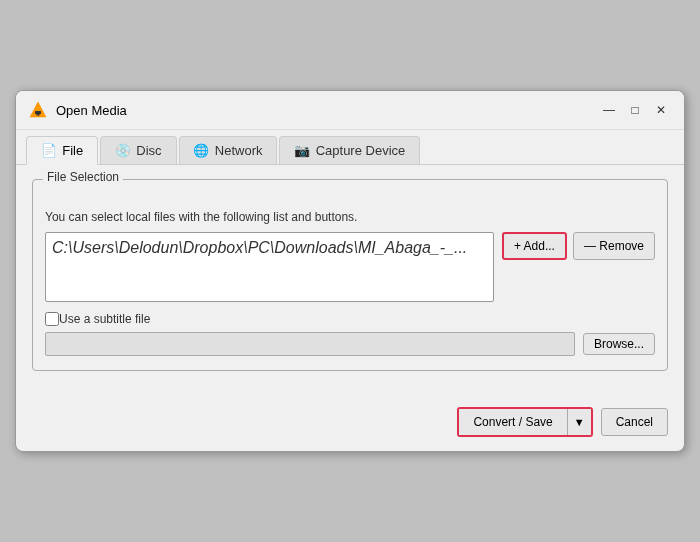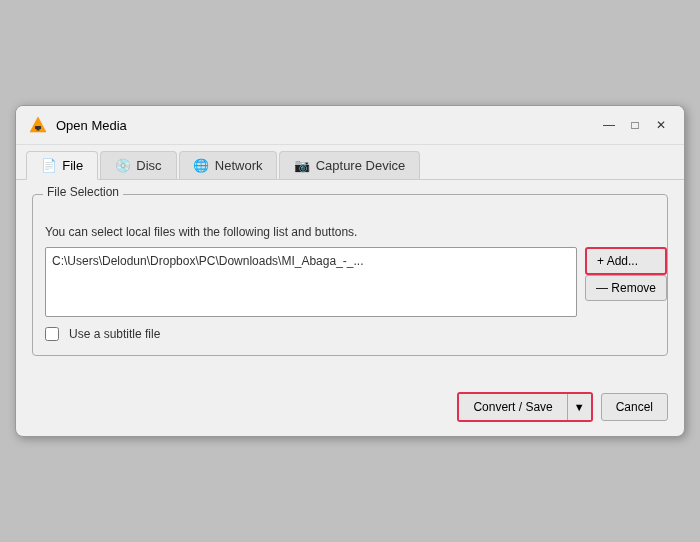--- a/index.html
+++ b/index.html
@@ -90,21 +90,21 @@
     }
     .tab-icon {
       font-size: 13px;
     }
     .content {
       padding: 14px 16px;
     }
     .section-box {
       border: 1px solid #aaa;
       border-radius: 4px;
-      padding: 10px 0 14px 12px;
+      padding: 10px 12px 14px 12px;
       position: relative;
       margin-bottom: 12px;
     }
     .section-label {
       position: absolute;
       top: -10px;
       left: 10px;
       background: #f0f0f0;
       padding: 0 4px;
       font-size: 12px;
@@ -120,31 +120,32 @@
       display: flex;
       gap: 8px;
       align-items: flex-start;
     }
     .file-list-box {
       flex: 1;
       border: 1px solid #999;
       background: #fff;
       min-height: 70px;
       padding: 4px;
-      font-size: 12px;
+      font-size: 16px;
       color: #333;
       border-radius: 2px;
+      font-style: italic;
     }
     .file-list-item {
       padding: 2px;
     }
     .file-buttons {
       display: flex;
-      flex-direction: column;
-      gap: 0;
+      flex-direction: row;
+      gap: 6px;
     }
     .btn {
       padding: 5px 10px;
       border: 1px solid #aaa;
       background: #e8e8e8;
       cursor: pointer;
       font-size: 12px;
       border-radius: 3px;
       display: flex;
       align-items: center;
@@ -160,21 +161,21 @@
     }
     .subtitle-row {
       display: flex;
       align-items: center;
       gap: 8px;
       margin-top: 10px;
     }
     .checkbox-label {
       display: flex;
       align-items: flex-start;
-      gap: 10px;
+      gap: 0;
       font-size: 12px;
       color: #333;
     }
     input[type="checkbox"] {
       width: 14px;
       height: 14px;
       cursor: pointer;
     }
     .subtitle-path-row {
       display: flex;
@@ -301,20 +302,24 @@
           <button class="btn remove-btn">— Remove</button>
         </div>
       </div>
 
       <div class="subtitle-row">
         <label class="checkbox-label">
           <input type="checkbox" style="">
           <span>Use a subtitle file</span>
         </label>
       </div>
+      <div class="subtitle-path-row">
+        <div class="subtitle-path-box"></div>
+        <button class="browse-btn">Browse...</button>
+      </div>
     </div>
   </div>
 
   <div class="bottom-area">
     <div class="spacer"></div>
     <div class="bottom-buttons">
       <div class="convert-btn-wrapper">
         <button class="convert-main-btn">Convert / Save</button>
         <button class="convert-dropdown-btn">
           <span>▼</span>

